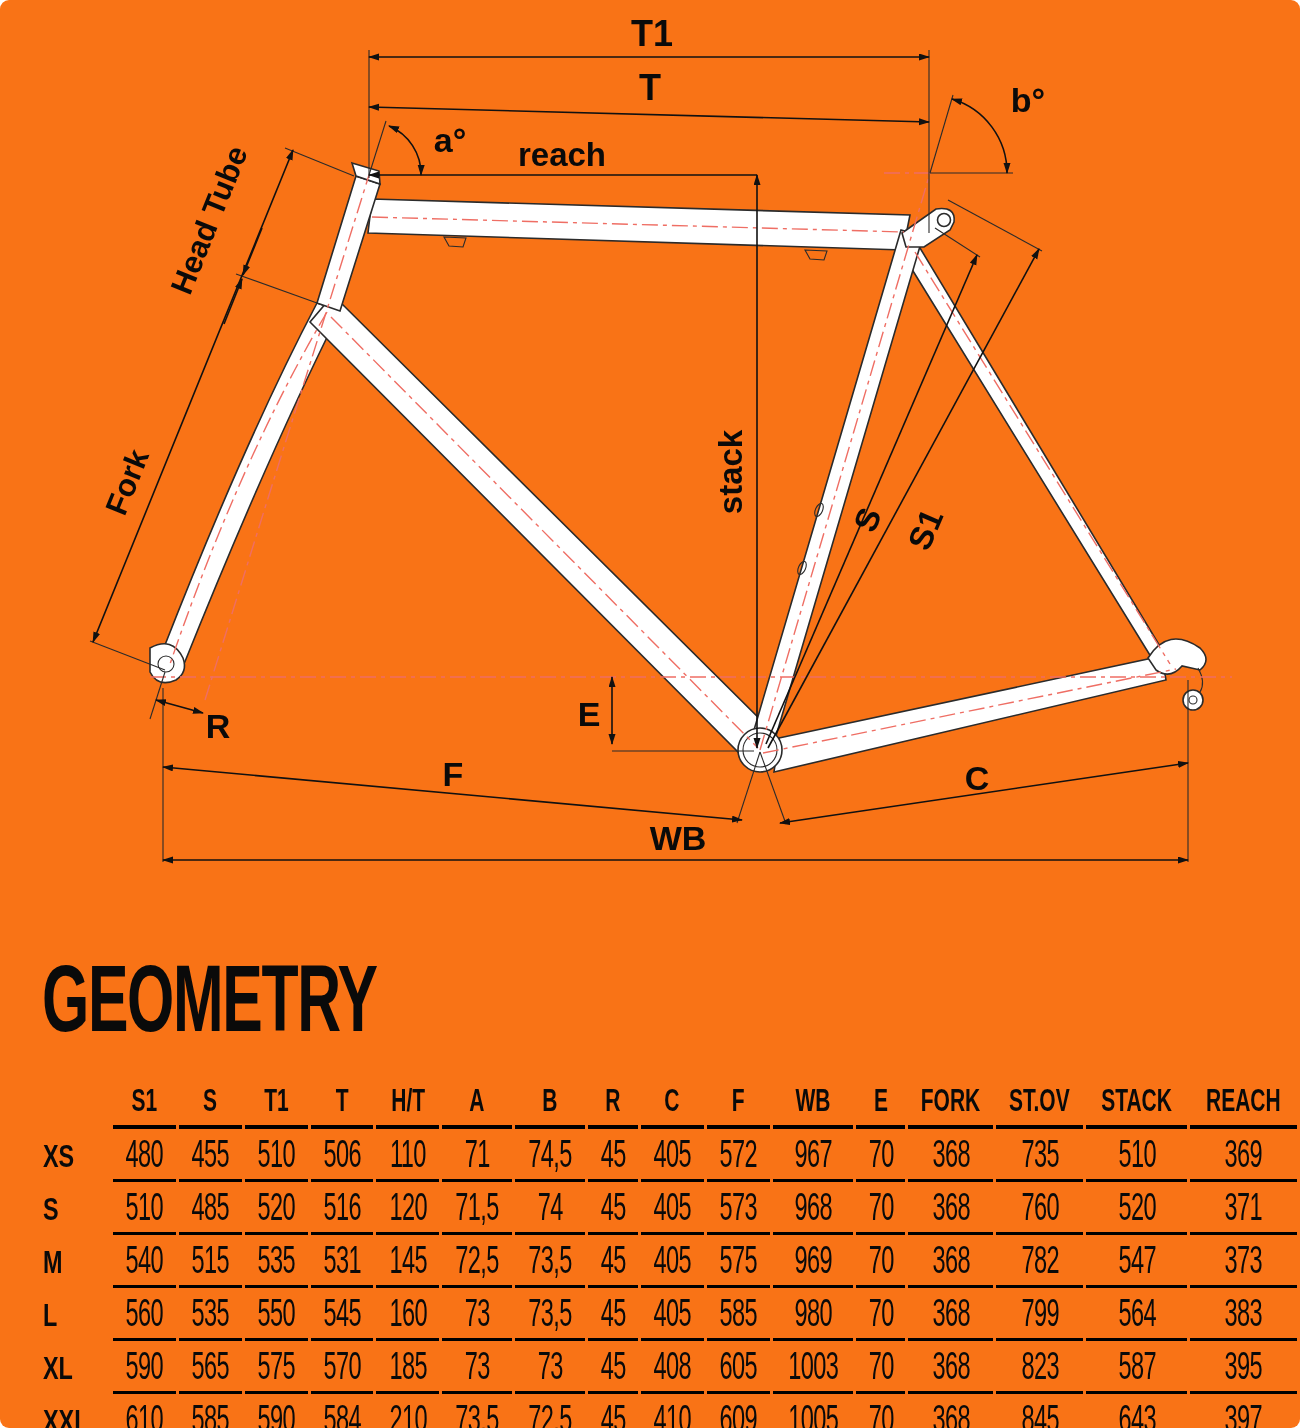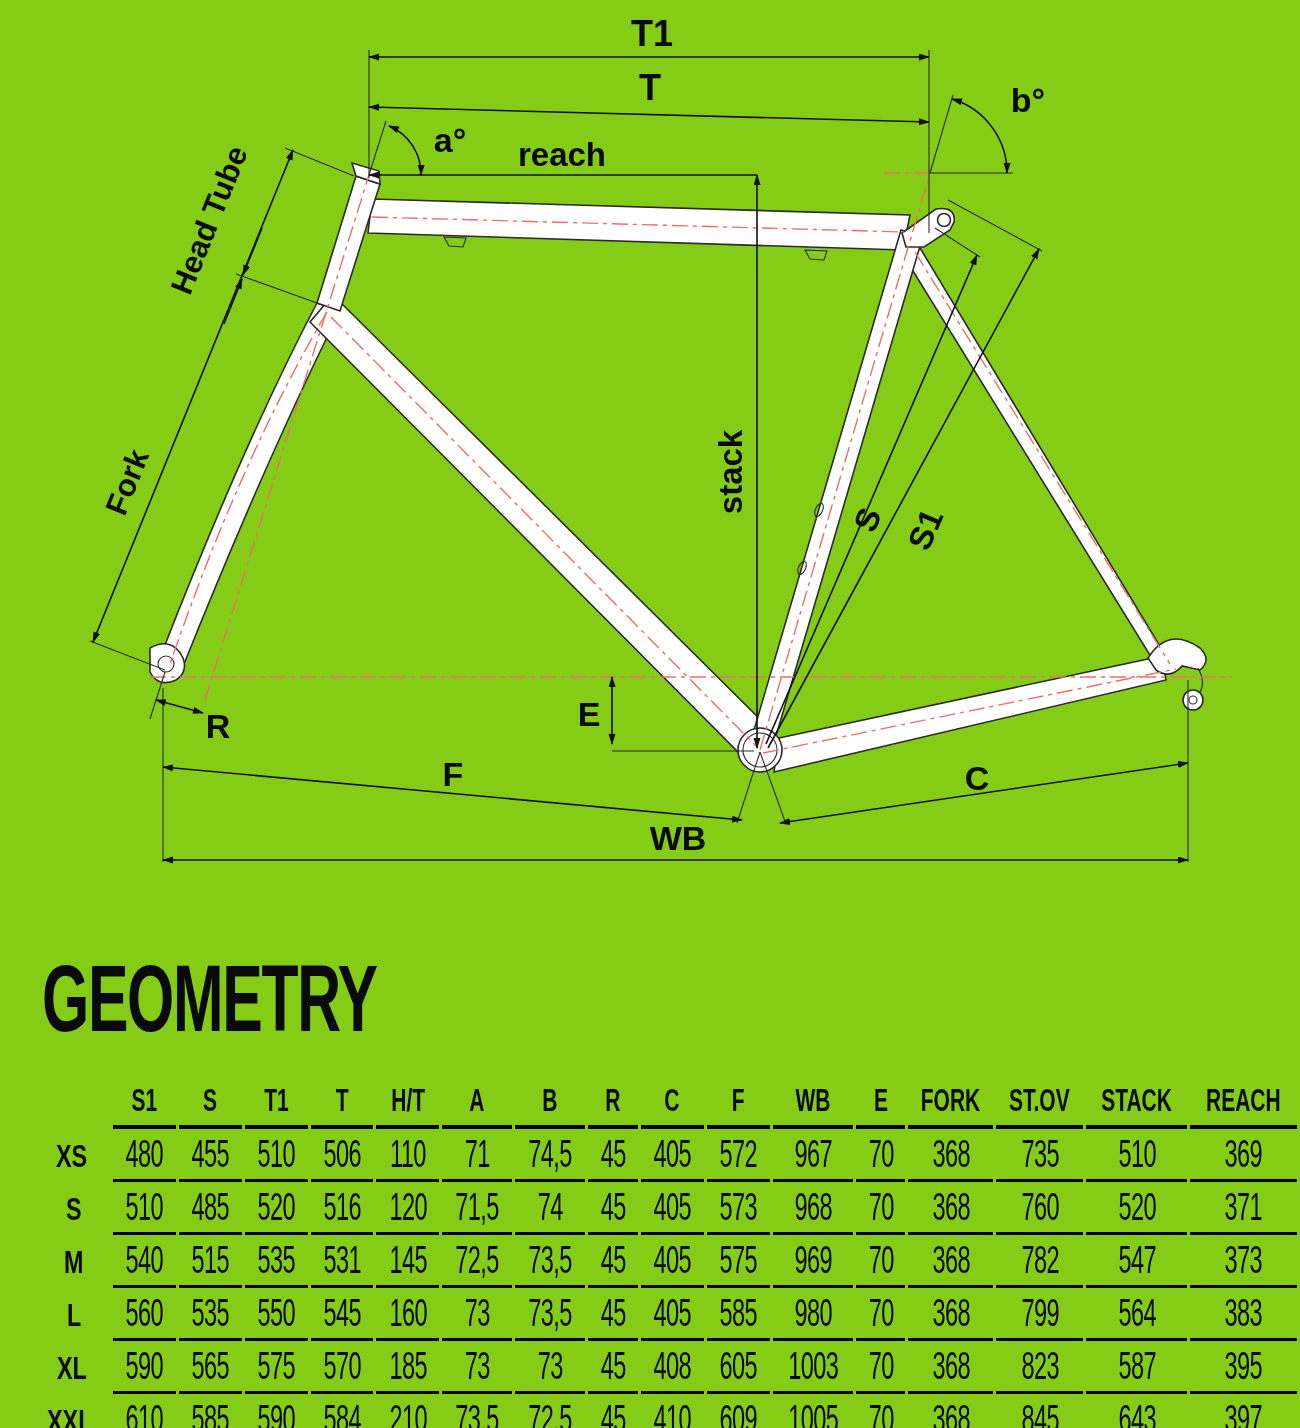--- a/index.html
+++ b/index.html
@@ -1,36 +1,36 @@
 <!DOCTYPE html>
 <html><head>
 <meta charset="utf-8">
 <style>
   html,body{margin:0;padding:0;background:#fff;}
   body{width:1300px;font-family:"Liberation Sans","DejaVu Sans",sans-serif;color:#0a0a0a;}
-  .page{width:1300px;height:1428px;position:relative;background:#84cc16;overflow:hidden;}
+  .page{width:1300px;height:1428px;position:relative;background:#f97316;overflow:hidden;border-radius:9px;}
   
   .diagram{display:block;}
   .tube{fill:#fff;stroke:#2b2b2b;stroke-width:1.6;}
   .thin{fill:none;stroke:#2b2b2b;stroke-width:1.1;}
   .dim{fill:none;stroke:#111;stroke-width:1.6;}
   .cl{fill:none;stroke:#ef6e64;stroke-width:1.4;stroke-dasharray:16 5 4 5;}
   .lbl{font-family:"Liberation Sans","DejaVu Sans",sans-serif;font-weight:bold;fill:#0a0a0a;}
   
   .title{margin:6px 0 0 42px;font-size:92px;font-weight:bold;letter-spacing:-2px;
          transform:scale(0.66,1.02);transform-origin:left center;white-space:nowrap;}
   
   .geo-table{margin:24px 0 0 40px;border-collapse:separate;border-spacing:3px 0;table-layout:fixed;}
   .geo-table th,.geo-table td{padding:0;height:50px;text-align:center;vertical-align:middle;white-space:nowrap;}
   .geo-table col.szc{width:84px;}
   .geo-table col.vc{width:68px;}
   .geo-table thead th{border-bottom:4px solid #000;}
   .geo-table thead th.szh{border-bottom:none;}
   .geo-table tbody td{border-bottom:3px solid #000;}
-  .geo-table tbody td.sz{border-bottom:none;text-align:center;}
+  .geo-table tbody td.sz{border-bottom:none;text-align:left;}
   .hd{display:inline-block;font-weight:bold;font-size:30px;transform:scale(0.70,1.05);transform-origin:center;}
   .num{display:inline-block;font-weight:normal;font-size:38px;letter-spacing:-1px;transform:scale(0.62,1.0);transform-origin:center;}
   .szt{display:inline-block;font-weight:bold;font-size:30px;transform:scale(0.78,1.05);transform-origin:left center;}
 </style>
 </head>
 <body>
 
 <div class="page">
 
   <svg class="diagram" width="1300" height="940" viewBox="0 0 1300 940">

